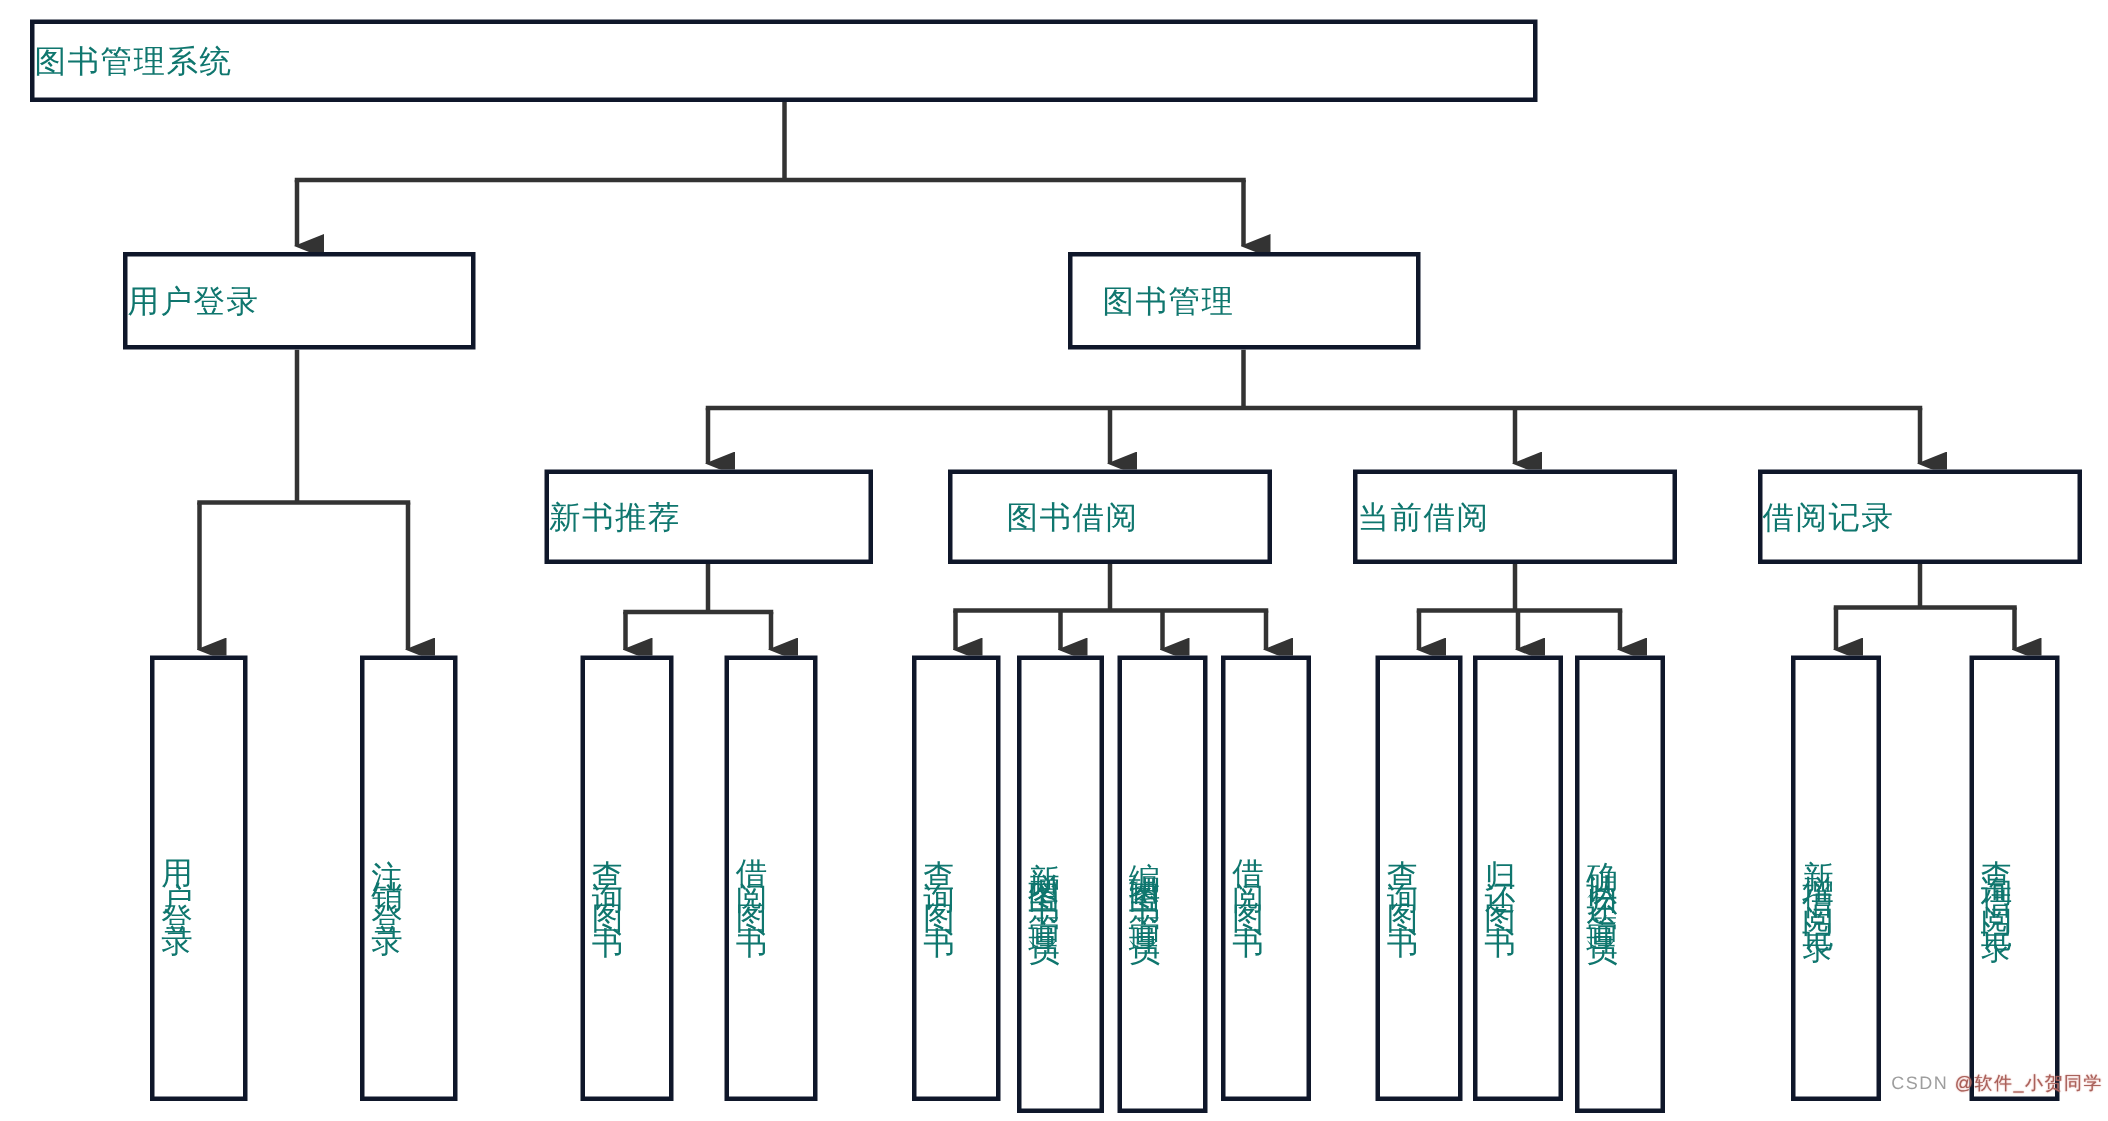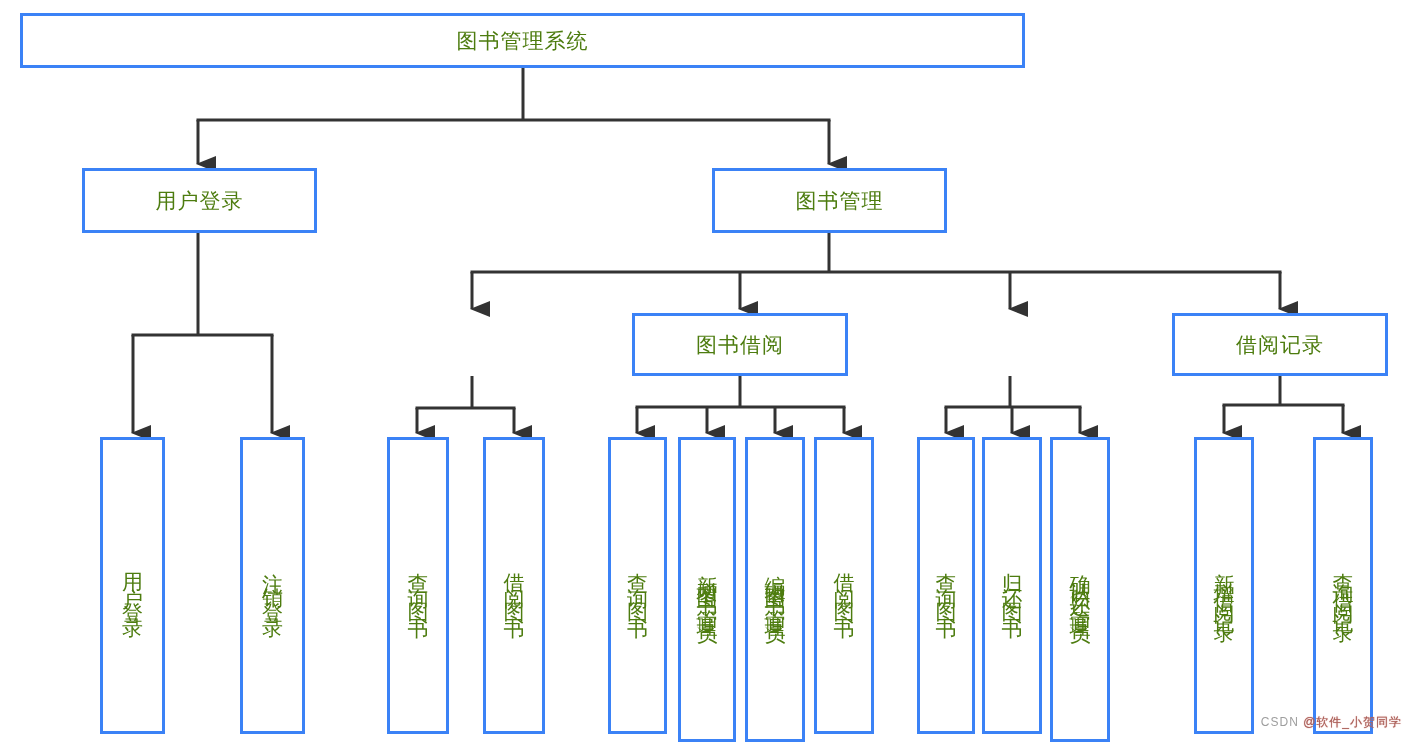--- a/index.html
+++ b/index.html
@@ -8,44 +8,43 @@
     width: 1405px;
     height: 747px;
     background: #ffffff;
     font-family: "Liberation Sans", sans-serif;
     overflow: hidden;
   }
   .wires { position: absolute; inset: 0; }
   .node {
     position: absolute;
     box-sizing: border-box;
-    border: 3px solid #3b82f6;
+    border: 3px solid #0f172a;
     background: #ffffff;
     display: flex;
     align-items: center;
-    justify-content: center;
-    color: #4d7c0f;
+    color: #0f766e;
   }
   .h-label { font-size: 21px; letter-spacing: 1px; white-space: nowrap; }
   .v-node span {
     writing-mode: vertical-rl;
     text-orientation: mixed;
     font-size: 21px;
     white-space: nowrap;
   }
   .v-short span { letter-spacing: 15px; }
   .v-mid   span { letter-spacing: 10px; }
   .v-long  span { letter-spacing: 7px; }
   
   .root  { left: 20px;  top: 13px;  width: 1005px; height: 55px; }
   .l2a   { left: 82px;  top: 168px; width: 235px;  height: 65px; }
   .l2b   { left: 712px; top: 168px; width: 235px;  height: 65px; padding-left: 20px; }
   .l3    { top: 313px; height: 63px; }
   .l3a   { left: 363px;  width: 219px; }
-  .l3b   { left: 632px;  width: 216px; }
+  .l3b   { left: 632px;  width: 216px; padding-left: 36px; }
   .l3c   { left: 902px;  width: 216px; }
   .l3d   { left: 1172px; width: 216px; }
   
   .col   { top: 437px; height: 297px; }
   .col-tall { top: 437px; height: 305px; }
   .c-ul1 { left: 100px;  width: 65px; }
   .c-ul2 { left: 240px;  width: 65px; }
   .c-nb1 { left: 387px;  width: 62px; }
   .c-nb2 { left: 483px;  width: 62px; }
   .c-bb1 { left: 608px;  width: 59px; }
@@ -127,22 +126,28 @@
     <span class="h-label">图书管理系统</span>
   </div>
 
   <div class="node l2a">
     <span class="h-label">用户登录</span>
   </div>
   <div class="node l2b">
     <span class="h-label">图书管理</span>
   </div>
 
+  <div class="node l3 l3a">
+    <span class="h-label">新书推荐</span>
+  </div>
   <div class="node l3 l3b">
     <span class="h-label">图书借阅</span>
+  </div>
+  <div class="node l3 l3c">
+    <span class="h-label">当前借阅</span>
   </div>
   <div class="node l3 l3d">
     <span class="h-label">借阅记录</span>
   </div>
 
   <div class="node v-node v-short col c-ul1">
     <span>用户登录</span>
   </div>
   <div class="node v-node v-short col c-ul2">
     <span>注销登录</span>

